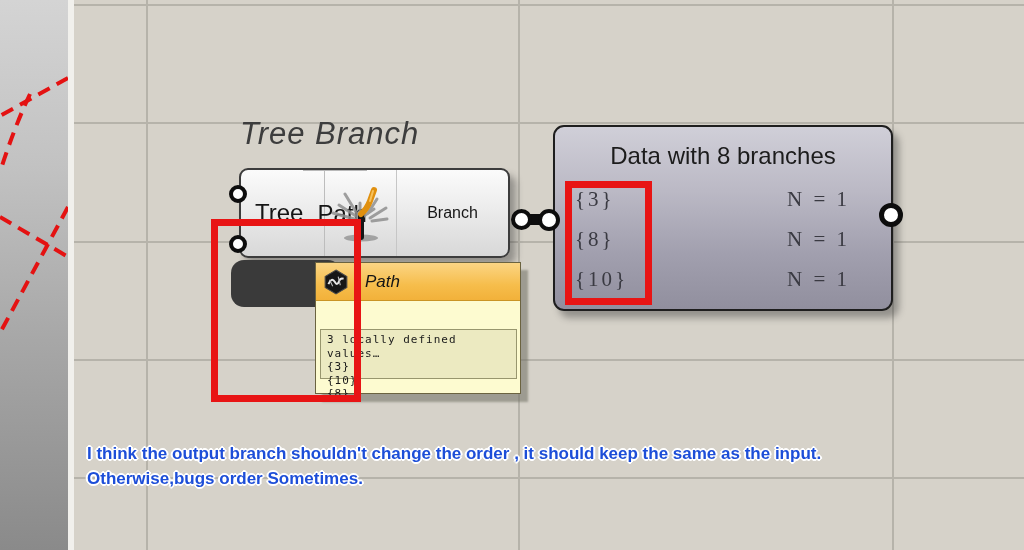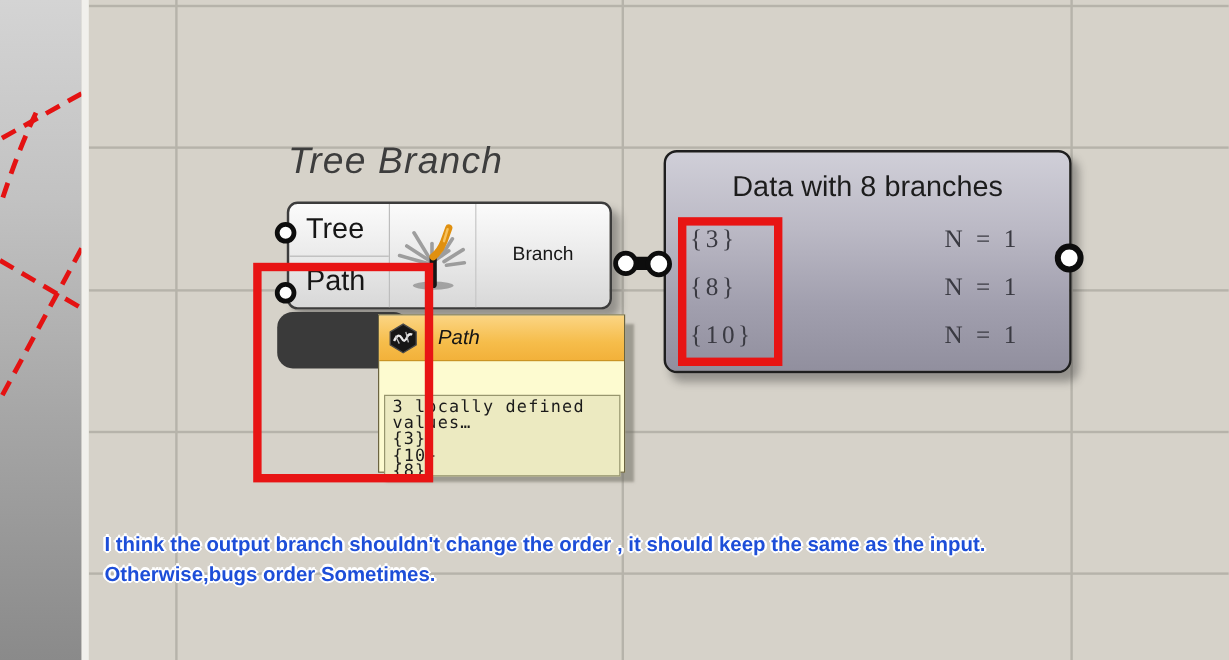--- a/index.html
+++ b/index.html
@@ -18,21 +18,21 @@
   .gridline.v { top:0; height:100%; width:2px; }
 
   
   .gh-title { position:absolute; left:240px; top:116px; width:272px; text-align:left;
     font-size:31px; font-style:italic; color:#3d3d3d; z-index:4; letter-spacing:1px; }
   .gh-component { position:absolute; left:239px; top:168px; width:271px; height:90px;
     background:linear-gradient(180deg,#fbfbfb 0%,#ececec 45%,#d8d8d8 100%);
     border:2px solid #3c3c3c; border-radius:9px;
     box-shadow:6px 7px 7px rgba(50,50,50,0.40); z-index:5;
     display:grid; grid-template-columns:84px 72px 1fr; }
-  .param-col { display:flex; flex-direction:column; border-right:1px solid #bdbdbd; }
+  .param-col { display:flex; flex-direction:row; border-right:1px solid #bdbdbd; }
   .param-cell { flex:1; display:flex; align-items:center; padding-left:14px;
     font-size:24px; color:#161616; }
   .param-cell + .param-cell { border-top:1px solid #b9b9b9; }
   .icon-zone { display:flex; align-items:center; justify-content:center; border-right:1px solid #c6c6c6; }
   .out-zone { display:flex; align-items:center; justify-content:center;
     font-size:16px; color:#161616; }
 
   
   .grip { position:absolute; background:#fff; border:4px solid #0d0d0d; border-radius:50%; z-index:6; }
   .link-bar { position:absolute; left:524px; top:214px; width:24px; height:11px;
@@ -44,23 +44,23 @@
 
   
   .tooltip { position:absolute; left:315px; top:262px; width:206px; height:132px;
     border:1px solid #6b6340; background:#fdfbd0;
     box-shadow:7px 8px 2px rgba(112,109,99,0.55); z-index:7; }
   .tooltip-header { height:38px; background:linear-gradient(180deg,#fbd584 0%,#f6bd4b 60%,#f2b13a 100%);
     border-bottom:1px solid #c99425; display:flex; align-items:center; padding-left:7px; }
   .tooltip-title { font-size:17px; font-style:italic; color:#151515; margin-left:16px; }
   .tooltip-desc { font-family:"DejaVu Sans Mono", monospace; font-size:10px; font-weight:bold;
     color:#111; padding:8px 0 0 6px; letter-spacing:0.5px; }
-  .tooltip-values { position:absolute; left:4px; top:66px; width:197px; height:68px;
+  .tooltip-values { position:absolute; left:4px; top:66px; width:197px; height:50px;
     background:#eceac1; border:1px solid #98966e; padding:3px 0 0 6px;
-    font-family:"DejaVu Sans Mono", monospace; font-size:14px; color:#1a1a1a;
+    font-family:"DejaVu Sans Mono", monospace; font-size:11px; color:#1a1a1a;
     line-height:13.5px; letter-spacing:1px; }
 
   
   .panel { position:absolute; left:553px; top:125px; width:340px; height:186px;
     background:linear-gradient(180deg,#d0cfd8 0%,#bbb9c5 35%,#a19fae 70%,#918f9e 100%);
     border:2px solid #1e1e1e; border-radius:11px;
     box-shadow:6px 7px 7px rgba(50,50,50,0.40); z-index:5; }
   .panel-title { margin-top:15px; text-align:center; font-size:24px; color:#1c1c1c; }
   .panel-rows { margin-top:9px; }
   .panel-row { height:40px; display:flex; align-items:center; justify-content:space-between;

